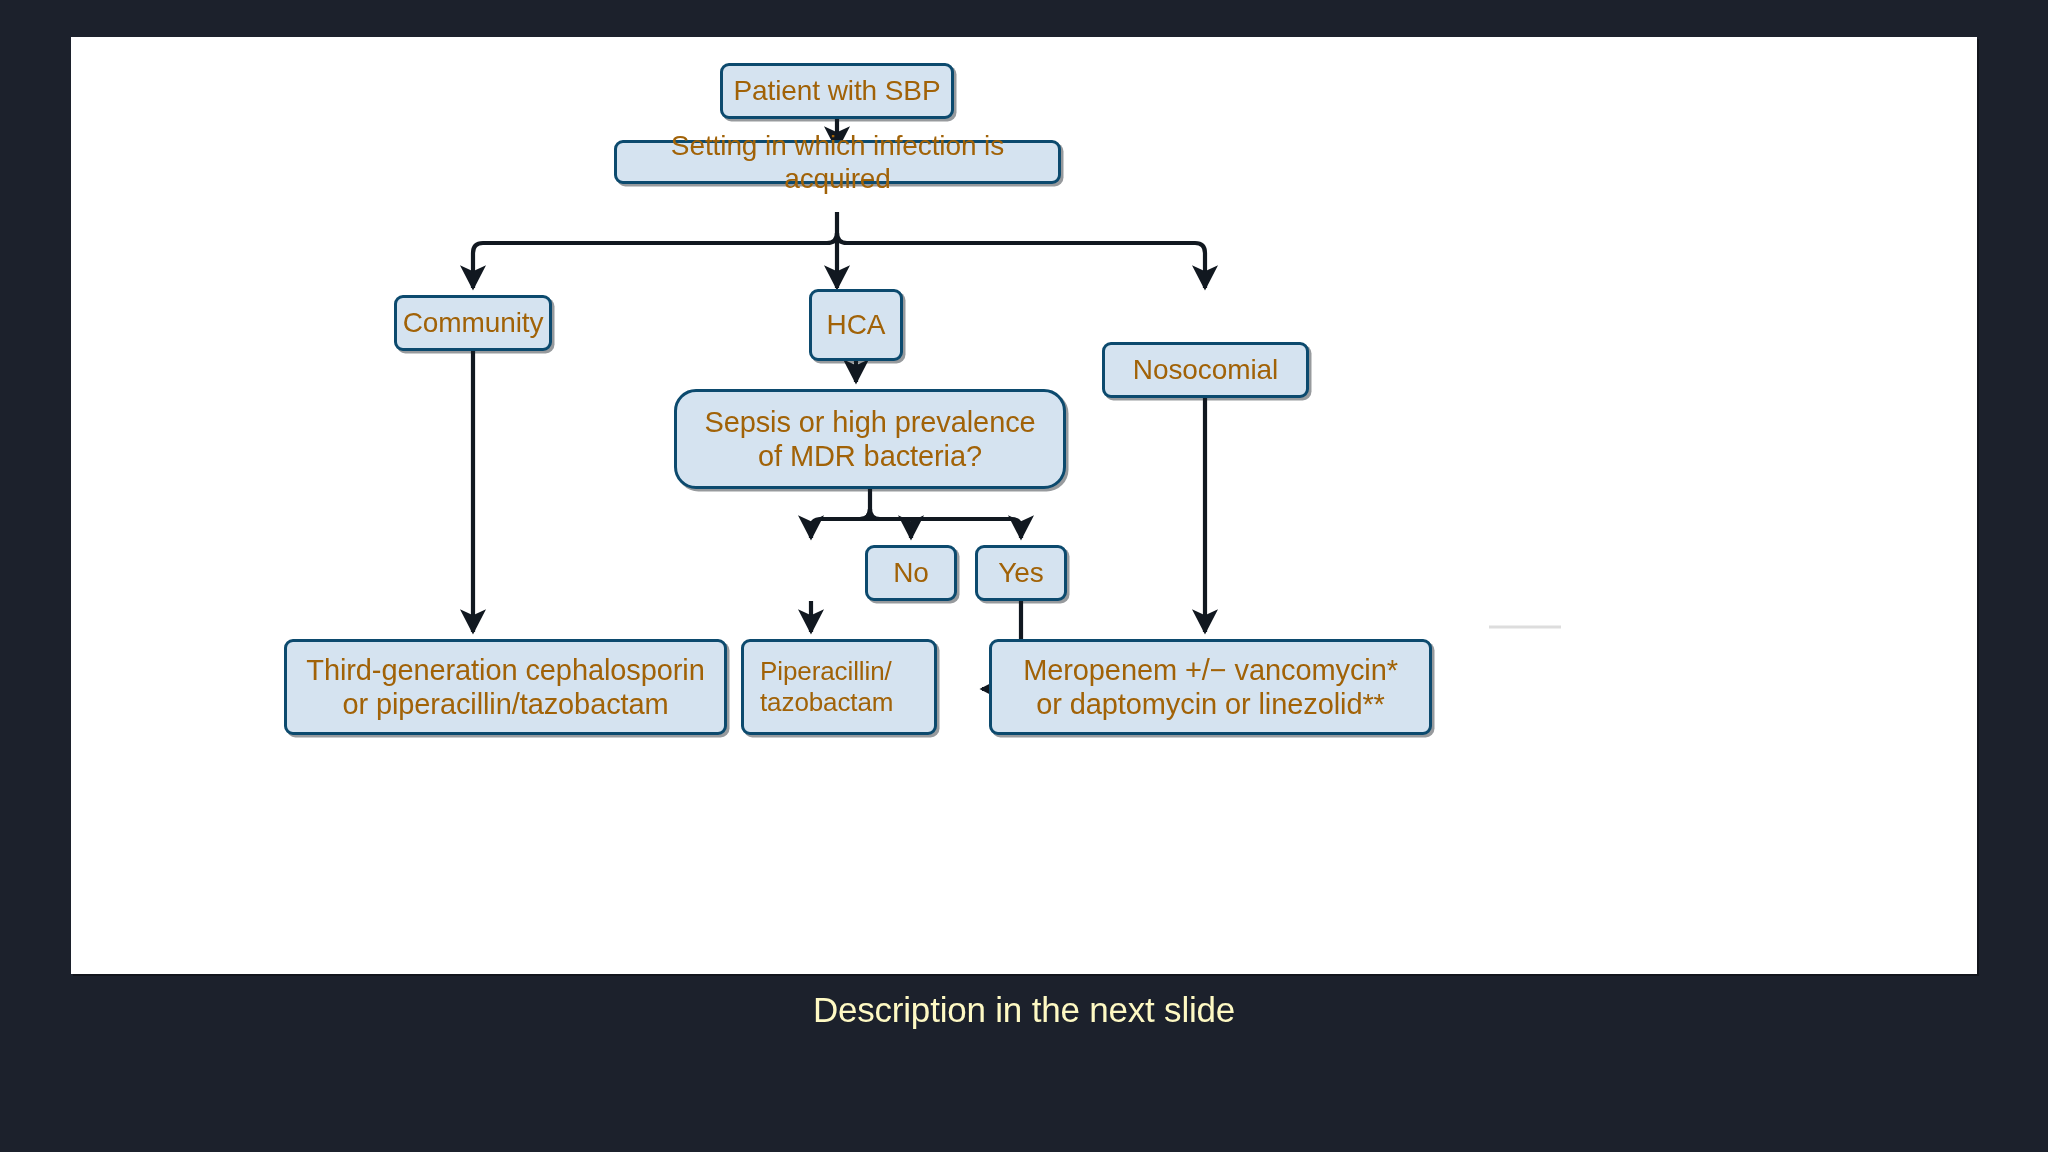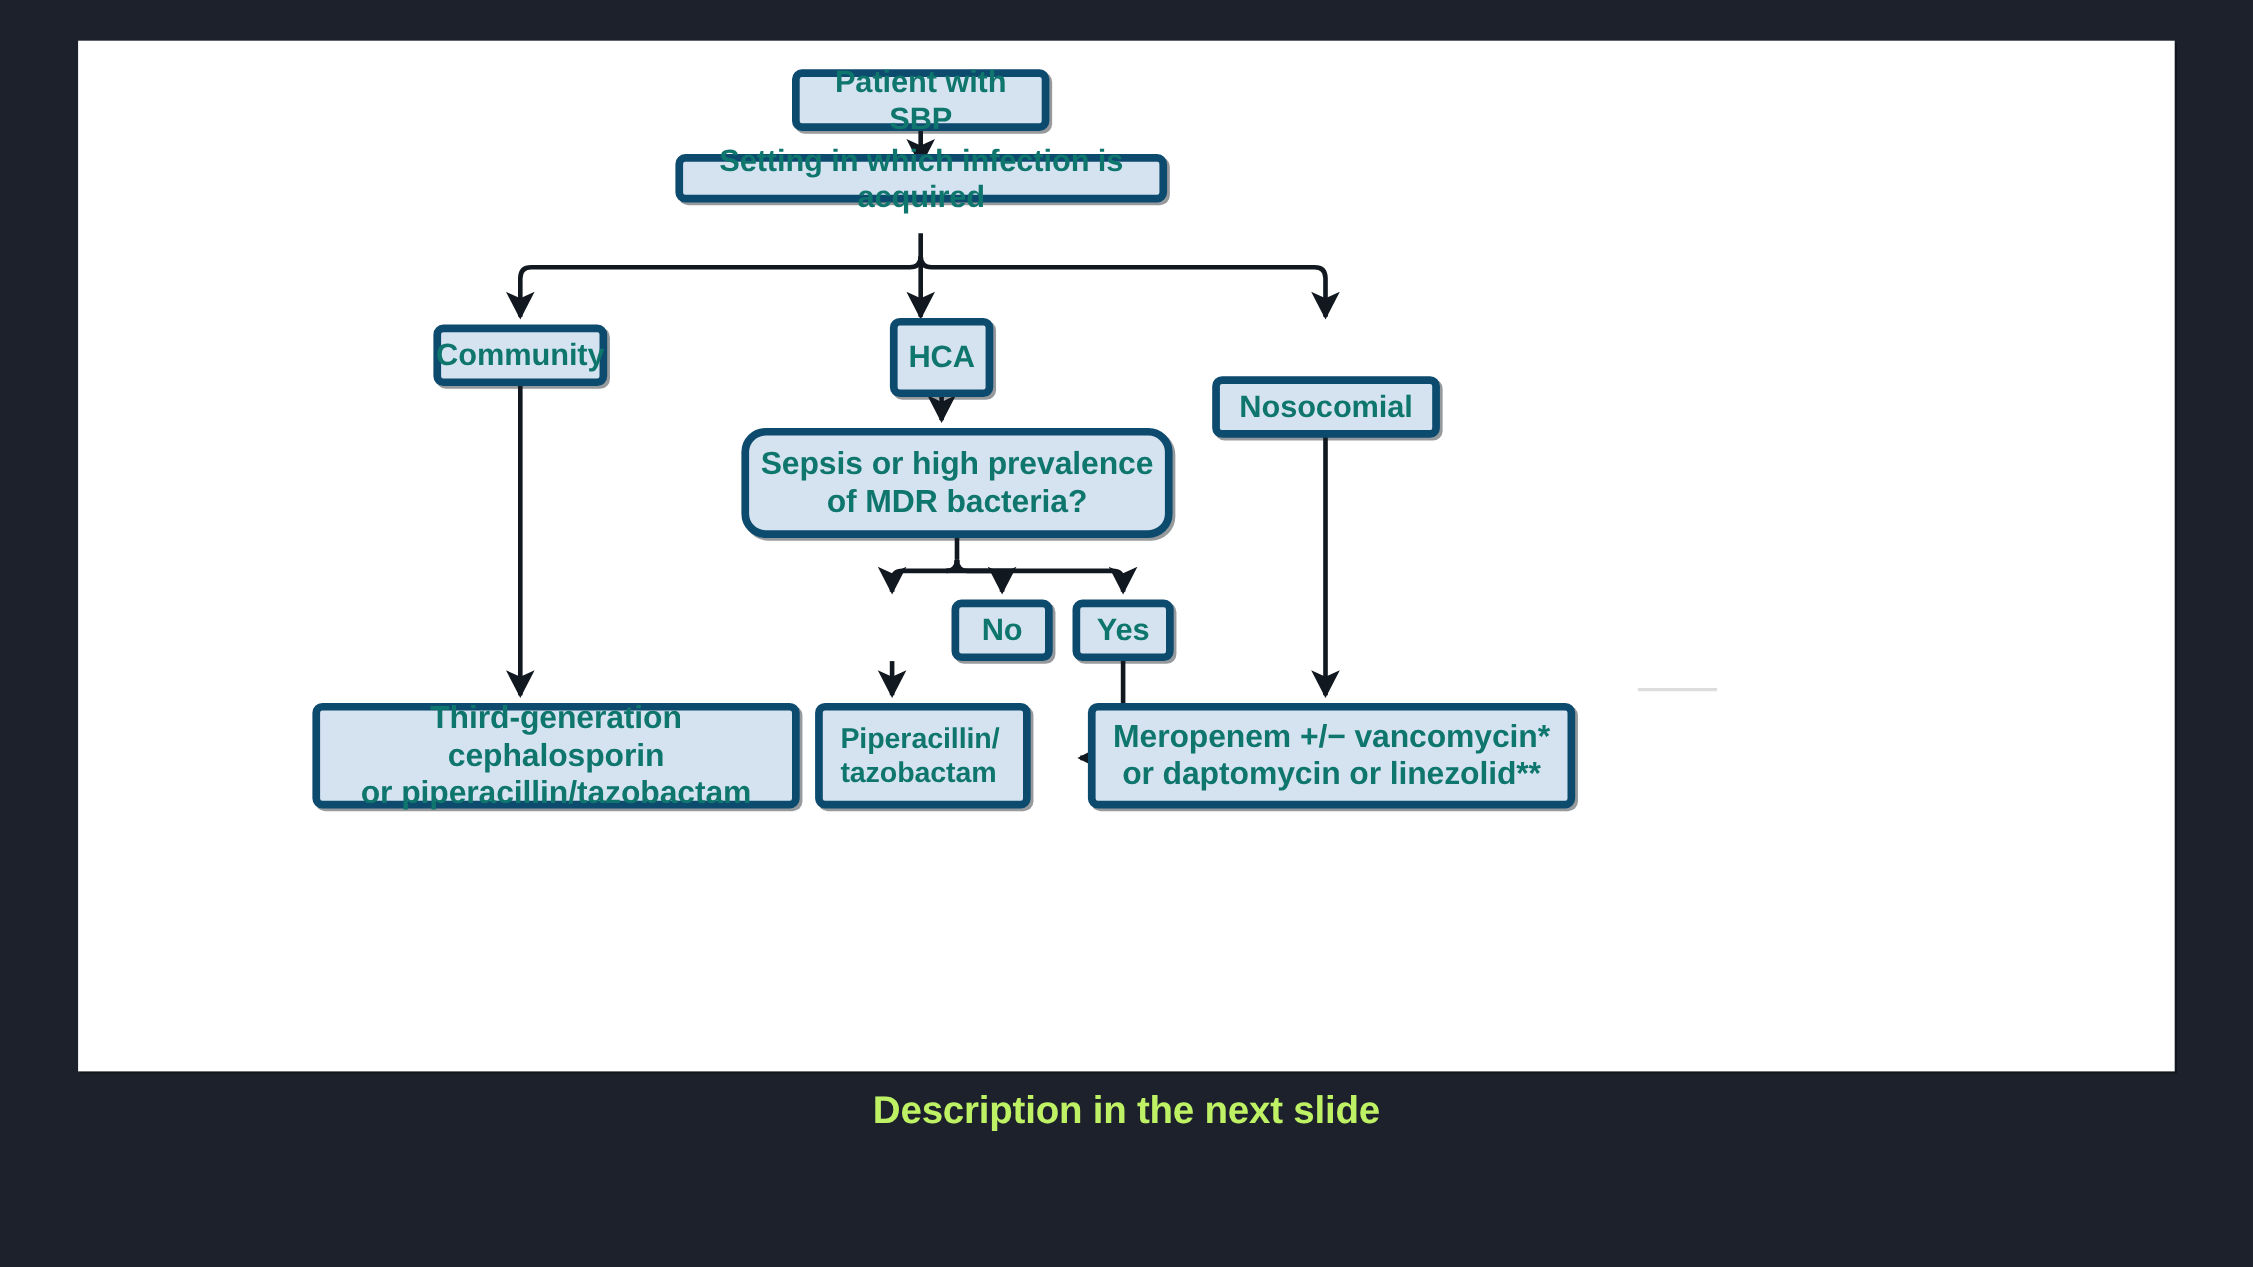--- a/index.html
+++ b/index.html
@@ -36,32 +36,31 @@
     left: 0;
     top: 0;
     width: 1906px;
     height: 937px;
   }
 
   
   .node {
     position: absolute;
     background: #d5e3f0;
-    border: 7px solid #0c4a6e;
+    border: 3px solid #0c4a6e;
     border-radius: 9px;
-    color: #0f766e;
+    color: #a16207;
     display: flex;
     align-items: center;
     justify-content: center;
     text-align: center;
     line-height: 1.18;
     box-shadow: 2.5px 2.5px 0 rgba(25,30,38,0.45);
     letter-spacing: -0.1px;
     white-space: pre-line;
-    font-weight: bold;
   }
 
   .node.left-align {
     justify-content: flex-start;
     text-align: left;
     padding-left: 16px;
   }
 
   
   #node-patient     { left: 649px;  top: 26px;  width: 234px; height: 56px;  font-size: 28px; }
@@ -76,23 +75,23 @@
   #node-piptazo     { left: 670px;  top: 602px; width: 196px; height: 96px;  font-size: 26px; }
   #node-meropenem   { left: 918px;  top: 602px; width: 443px; height: 96px;  font-size: 29px; }
 
   
   #caption {
     position: absolute;
     left: 0;
     top: 990px;
     width: 2048px;
     text-align: center;
-    color: #bef264;
+    color: #fef9c3;
     font-size: 35px;
-    font-weight: bold;
+    font-weight: normal;
     letter-spacing: -0.2px;
   }
 </style>
 </head>
 <body>
 
 <div id="slide">
 
   <div id="figure-canvas">
 

